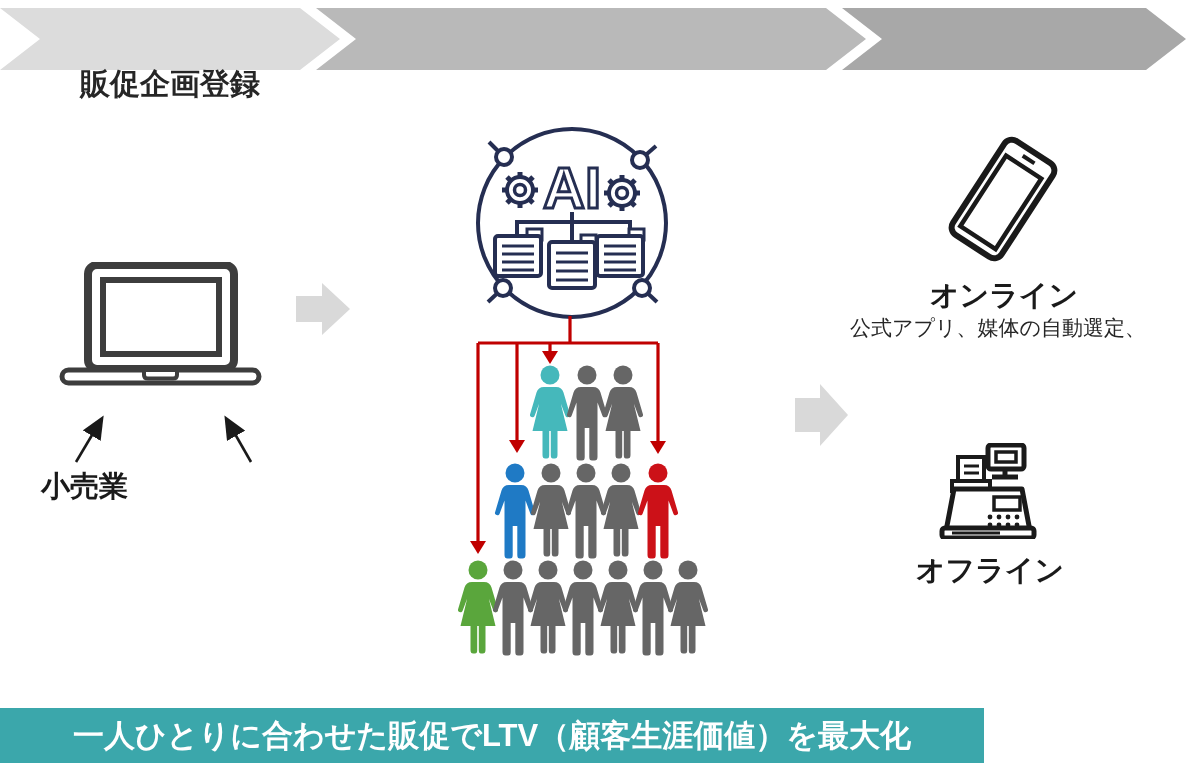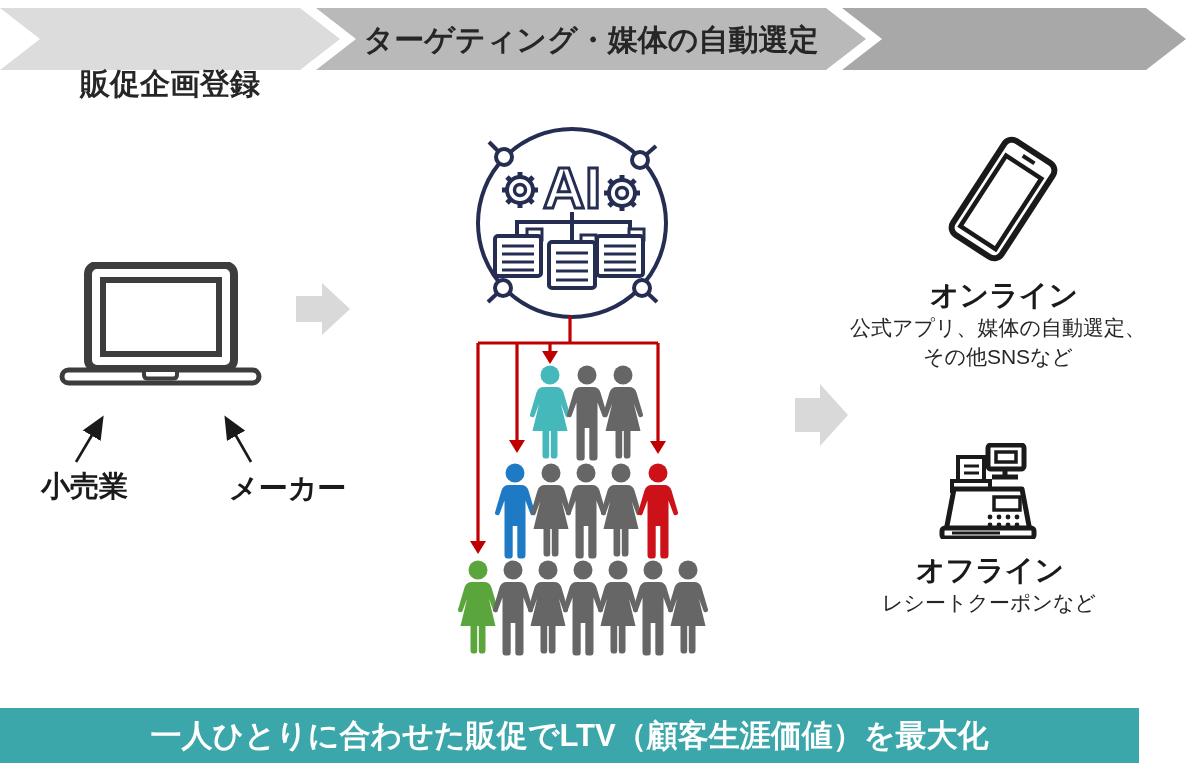--- a/index.html
+++ b/index.html
@@ -12,57 +12,55 @@
               font-size:30px;font-weight:bold;color:#262626;white-space:nowrap;}
   
   .collab-title{position:absolute;left:46px;top:192px;font-size:29px;font-weight:bold;color:#1a1a1a;white-space:nowrap;}
   .actor-label{position:absolute;font-size:29px;font-weight:bold;color:#1a1a1a;white-space:nowrap;margin-left:9px;}
   
   .channel-title{position:absolute;font-size:29px;font-weight:bold;color:#1a1a1a;text-align:center;white-space:nowrap;transform:translateX(-50%);}
   .channel-line{position:absolute;font-size:21px;color:#262626;text-align:center;white-space:nowrap;transform:translateX(-50%);}
   
   .figure{position:absolute;width:44px;height:97px;}
   
-  #banner{position:absolute;left:0;top:708px;width:1139px;height:55px;
+  #banner{position:absolute;left:0;top:708px;width:984px;height:55px;
           display:flex;align-items:center;justify-content:center;
           font-size:31px;font-weight:bold;white-space:nowrap;}
 </style>
 </head>
 <body>
 
 <div id="canvas">
 
   <svg class="abs" style="left:0;top:0" width="1200" height="80">
     <polygon points="0,8 300,8 340,39 300,70 0,70 40,39" style="fill: rgb(220, 220, 220);"></polygon>
     <polygon points="316,8 826,8 866,39 826,70 316,70 356,39" style="fill: rgb(185, 185, 185);"></polygon>
     <polygon points="842,8 1146,8 1186,39 1146,70 842,70 882,39" style="fill: rgb(168, 168, 168);"></polygon>
   </svg>
   <div class="step-label" style="left:10px;width:320px;margin-top:44px;">販促企画登録</div>
-  <div class="step-label" style="left:356px;width:470px;">ターゲティング・媒体の自動選定</div>
 
 
   <svg class="abs" style="left:58px;top:262px" width="205" height="125" viewBox="0 0 205 125">
     <rect x="30" y="3" width="146" height="104" rx="9" fill="#fff" stroke="#3d3d3d" stroke-width="8"></rect>
     <rect x="45" y="18" width="116" height="74" fill="#fff" stroke="#3d3d3d" stroke-width="6"></rect>
     <rect x="4" y="108" width="197" height="13" rx="6.5" fill="#fff" stroke="#3d3d3d" stroke-width="5"></rect>
     <path d="M86,110 v3 q0,3.5 4,3.5 h25 q4,0 4,-3.5 v-3" fill="#fff" stroke="#3d3d3d" stroke-width="4"></path>
   </svg>
 
   <svg class="abs" style="left:30px;top:405px" width="250" height="65" viewBox="30 405 250 65">
     <defs>
       <marker id="ah" markerWidth="10" markerHeight="8" refX="7" refY="4" orient="auto">
         <path d="M0,0 L9,4 L0,8 Z" fill="#1a1a1a"></path>
       </marker>
     </defs>
     <line x1="76" y1="462" x2="101" y2="420" stroke="#1a1a1a" stroke-width="2.6" marker-end="url(#ah)"></line>
     <line x1="251" y1="462" x2="227" y2="420" stroke="#1a1a1a" stroke-width="2.6" marker-end="url(#ah)"></line>
   </svg>
 
   <div class="actor-label" style="left:32px;top:467px">小売業</div>
-  <div class="actor-label" style="left:220px;top:469px">メーカー</div>
 
   <svg class="abs" style="left:294px;top:280px" width="60" height="60" viewBox="294 280 60 60">
     <polygon points="296,296 322,296 322,283 350,309 322,335 322,322 296,322" fill="#d9d9d9"></polygon>
   </svg>
 
   <svg class="abs" style="left:455px;top:108px" width="235" height="245" viewBox="455 108 235 245">
     <g fill="none" stroke="#252e52" stroke-width="4">
       <circle cx="572" cy="223" r="94"></circle>
 
       <line x1="504" y1="157" x2="489" y2="142"></line>
@@ -210,21 +208,20 @@
 
   <svg class="abs" style="left:928px;top:128px" width="150" height="142" viewBox="0 0 150 142">
     <g transform="rotate(33 75 71)">
       <rect x="46" y="15" width="58" height="112" rx="9" fill="#fff" stroke="#1a1a1a" stroke-width="6"></rect>
       <rect x="54" y="33" width="42" height="84" fill="#fff" stroke="#1a1a1a" stroke-width="4.5"></rect>
       <line x1="68" y1="24" x2="82" y2="24" stroke="#1a1a1a" stroke-width="4"></line>
     </g>
   </svg>
   <div class="channel-title" style="left:1004px;top:276px">オンライン</div>
   <div class="channel-line" style="left:998px;top:314px">公式アプリ、媒体の自動選定、</div>
-  <div class="channel-line" style="left:998px;top:343px">その他SNSなど</div>
 
   <svg class="abs" style="left:938px;top:443px" width="100" height="96" viewBox="0 0 100 96">
     <rect x="50" y="2" width="36" height="24" rx="3" fill="#fff" stroke="#1a1a1a" stroke-width="5"></rect>
     <rect x="58" y="9" width="20" height="10" fill="#fff" stroke="#1a1a1a" stroke-width="3.5"></rect>
     <line x1="67" y1="26" x2="67" y2="34" stroke="#1a1a1a" stroke-width="5"></line>
     <line x1="54" y1="34" x2="80" y2="34" stroke="#1a1a1a" stroke-width="5"></line>
     <rect x="20" y="14" width="26" height="32" fill="#fff" stroke="#1a1a1a" stroke-width="4"></rect>
     <line x1="26" y1="23" x2="41" y2="23" stroke="#1a1a1a" stroke-width="3"></line>
     <line x1="26" y1="30" x2="41" y2="30" stroke="#1a1a1a" stroke-width="3"></line>
     <rect x="14" y="38" width="38" height="10" fill="#fff" stroke="#1a1a1a" stroke-width="4"></rect>
@@ -237,19 +234,18 @@
         <circle cx="79" cy="74" r="2.4"></circle>
       <circle cx="52" cy="82" r="2.4"></circle>
         <circle cx="61" cy="82" r="2.4"></circle>
         <circle cx="70" cy="82" r="2.4"></circle>
         <circle cx="79" cy="82" r="2.4"></circle>
     </g>
     <rect x="4" y="85" width="92" height="10" rx="3" fill="#fff" stroke="#1a1a1a" stroke-width="5"></rect>
     <line x1="14" y1="90" x2="62" y2="90" stroke="#1a1a1a" stroke-width="3"></line>
   </svg>
   <div class="channel-title" style="left:990px;top:551px">オフライン</div>
-  <div class="channel-line" style="left:989px;top:589px">レシートクーポンなど</div>
 
   <div id="banner" style="background-color: rgb(59, 167, 171); color: rgb(255, 255, 255);">
     <span>一人ひとりに合わせた販促でLTV（顧客生涯価値）を最大化</span>
   </div>
 
 </div>
 
 </body></html>

